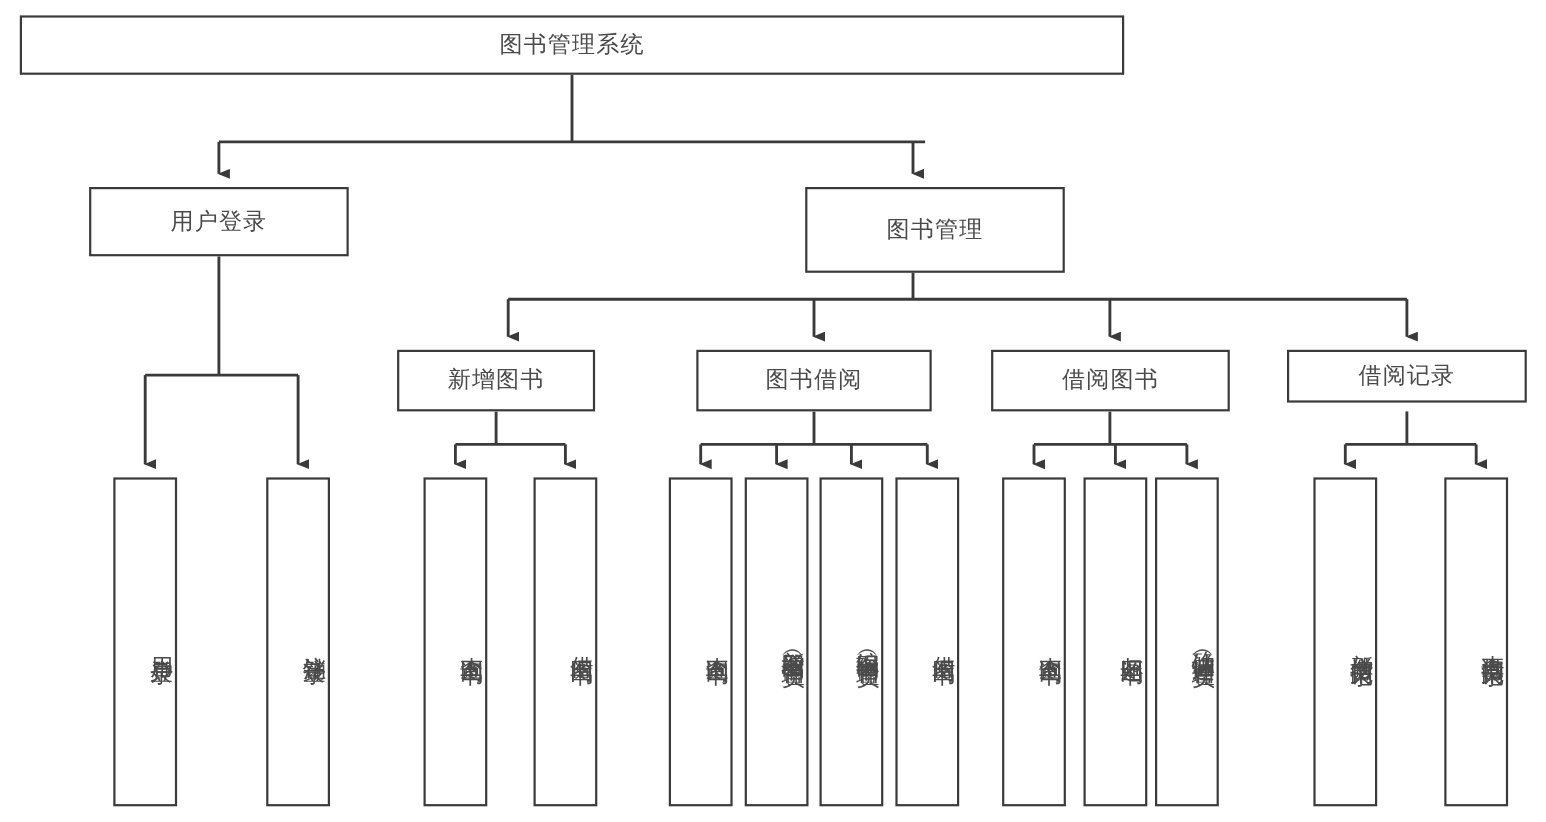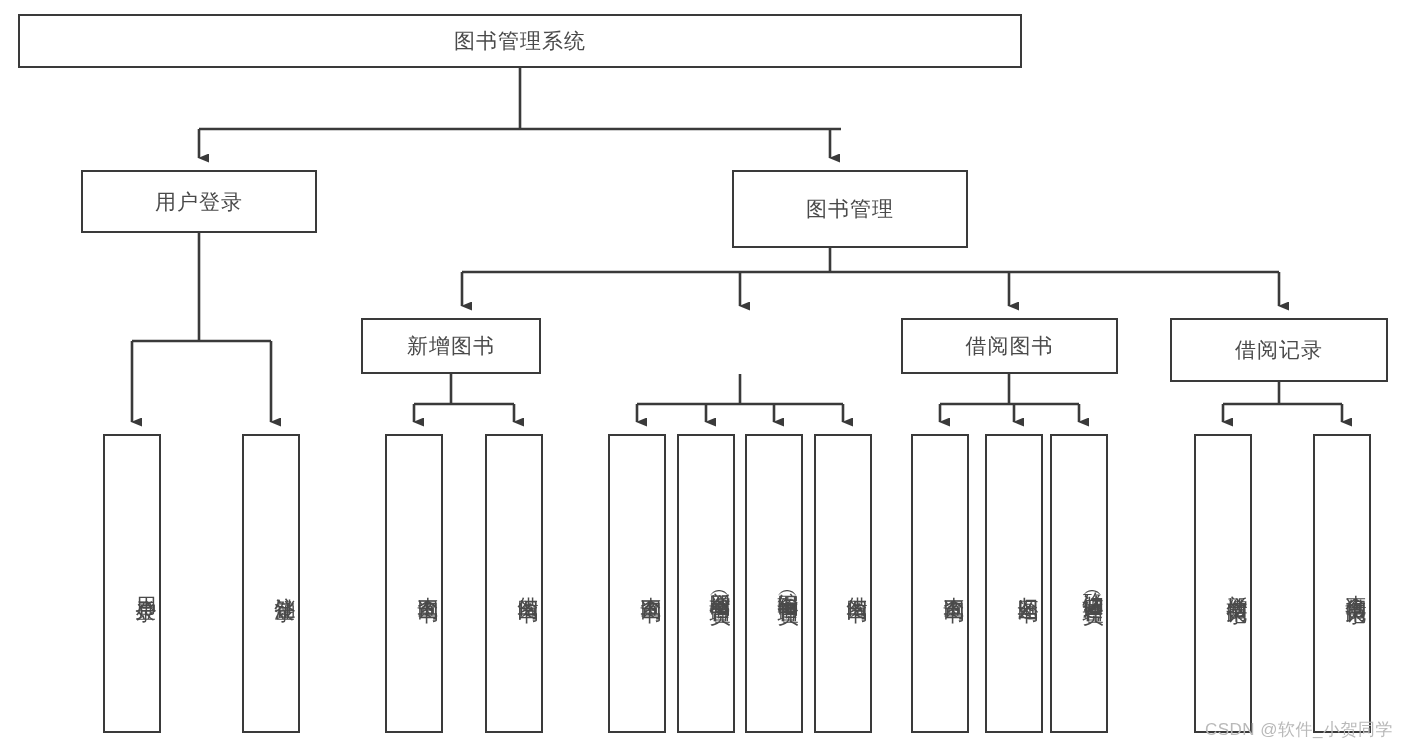--- a/index.html
+++ b/index.html
@@ -148,24 +148,27 @@
   <div class="node horiz" id="node-user-login" style="left: 81px; top: 170px; width: 236px; height: 63px;">
     <span class="label">用户登录</span>
   </div>
   <div class="node horiz" id="node-book-manage" style="left: 732px; top: 170px; width: 236px; height: 78px;">
     <span class="label">图书管理</span>
   </div>
 
   <div class="node horiz" id="node-new-book-recommend" style="left: 361px; top: 318px; width: 180px; height: 56px;">
     <span class="label">新增图书</span>
   </div>
+  <div class="node horiz" id="node-book-borrow" style="left: 633px; top: 318px; width: 214px; height: 56px;">
+    <span class="label">图书借阅</span>
+  </div>
   <div class="node horiz" id="node-current-borrow" style="left: 901px; top: 318px; width: 217px; height: 56px;">
     <span class="label">借阅图书</span>
   </div>
-  <div class="node horiz" id="node-borrow-record" style="left: 1170px; top: 318px; width: 218px; height: 64px;">
+  <div class="node horiz" id="node-borrow-record" style="left: 1170px; top: 318px; width: 218px; height: 48px;">
     <span class="label">借阅记录</span>
   </div>
 
   <div class="node vert" id="node-leaf-user-login" style="left: 103px; top: 434px; width: 58px; height: 299px;">
     <span class="label">用户登录</span>
   </div>
   <div class="node vert" id="node-leaf-user-logout" style="left: 242px; top: 434px; width: 58px; height: 299px;">
     <span class="label">注销登录</span>
   </div>
   <div class="node vert" id="node-leaf-query-book-rec" style="left: 385px; top: 434px; width: 58px; height: 299px;">
@@ -195,14 +198,13 @@
   <div class="node vert" id="node-leaf-confirm-return" style="left: 1050px; top: 434px; width: 58px; height: 299px;">
     <span class="label">确认归还（管理员）</span>
   </div>
   <div class="node vert" id="node-leaf-add-record" style="left: 1194px; top: 434px; width: 58px; height: 299px;">
     <span class="label">新增借阅记录</span>
   </div>
   <div class="node vert" id="node-leaf-query-record" style="left: 1313px; top: 434px; width: 58px; height: 299px;">
     <span class="label">查询借阅记录</span>
   </div>
 
-  <div id="watermark">CSDN @软件_小贺同学</div>
 </div>
 
 </body></html>

